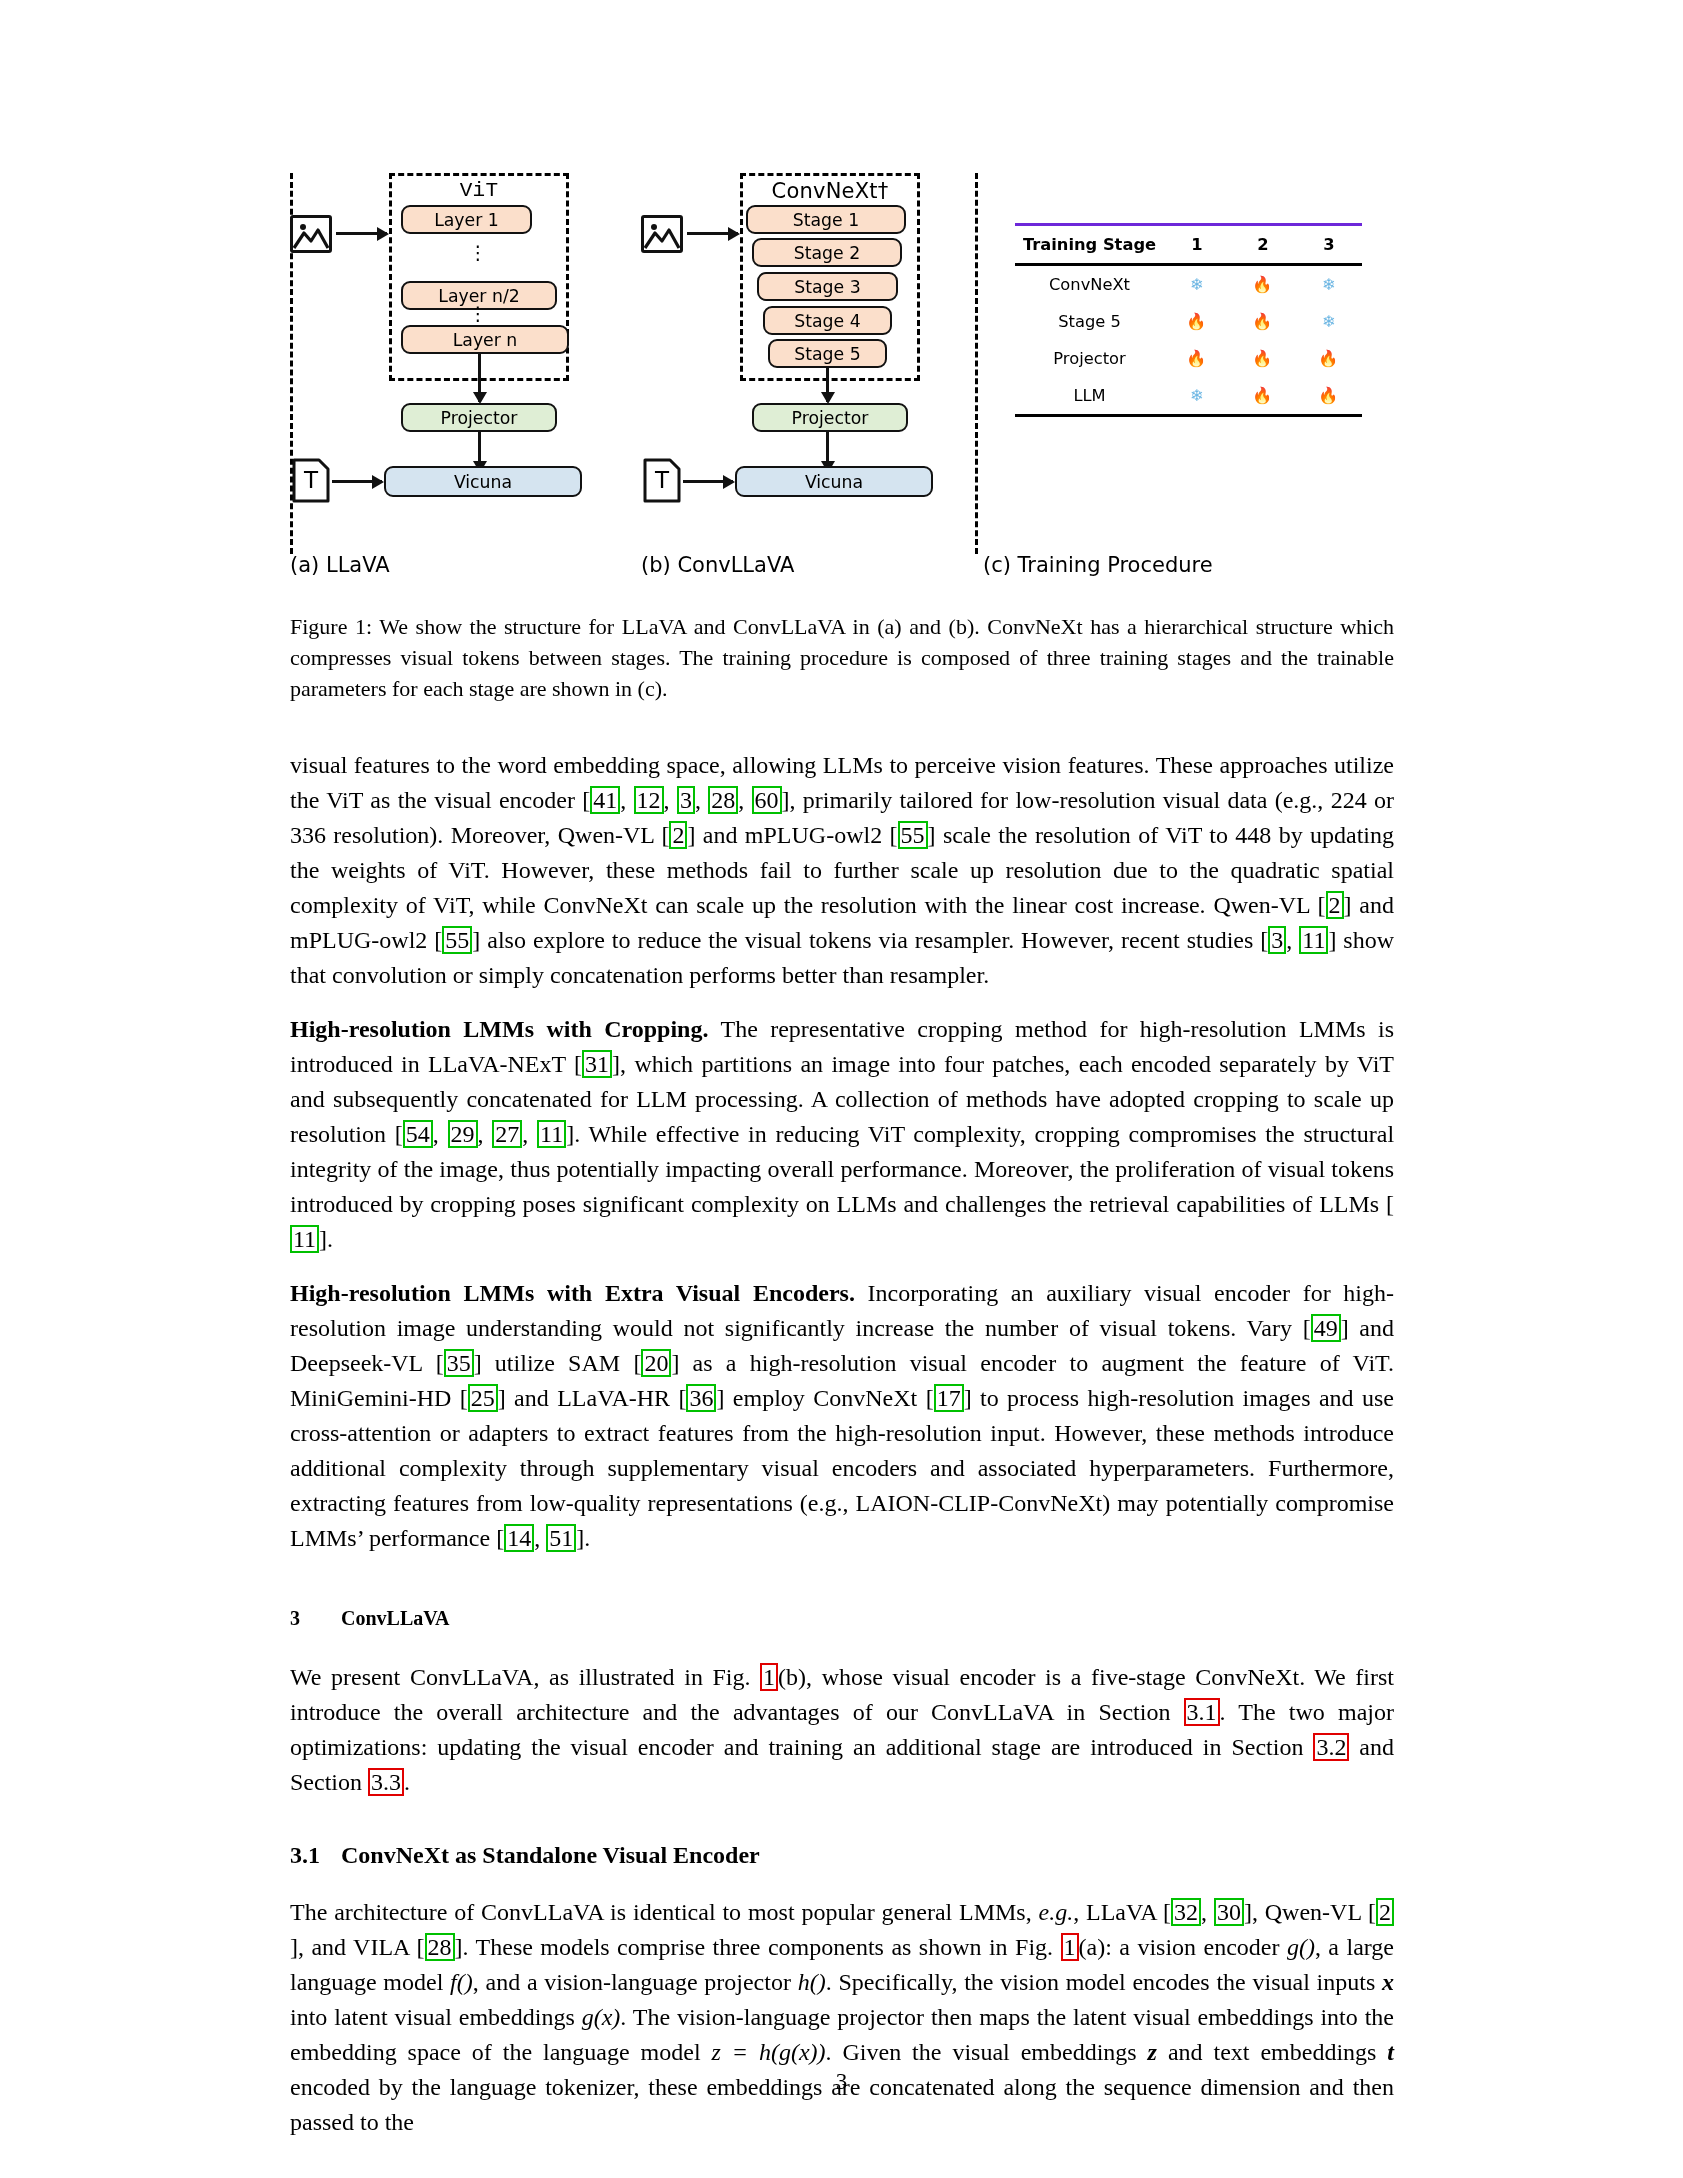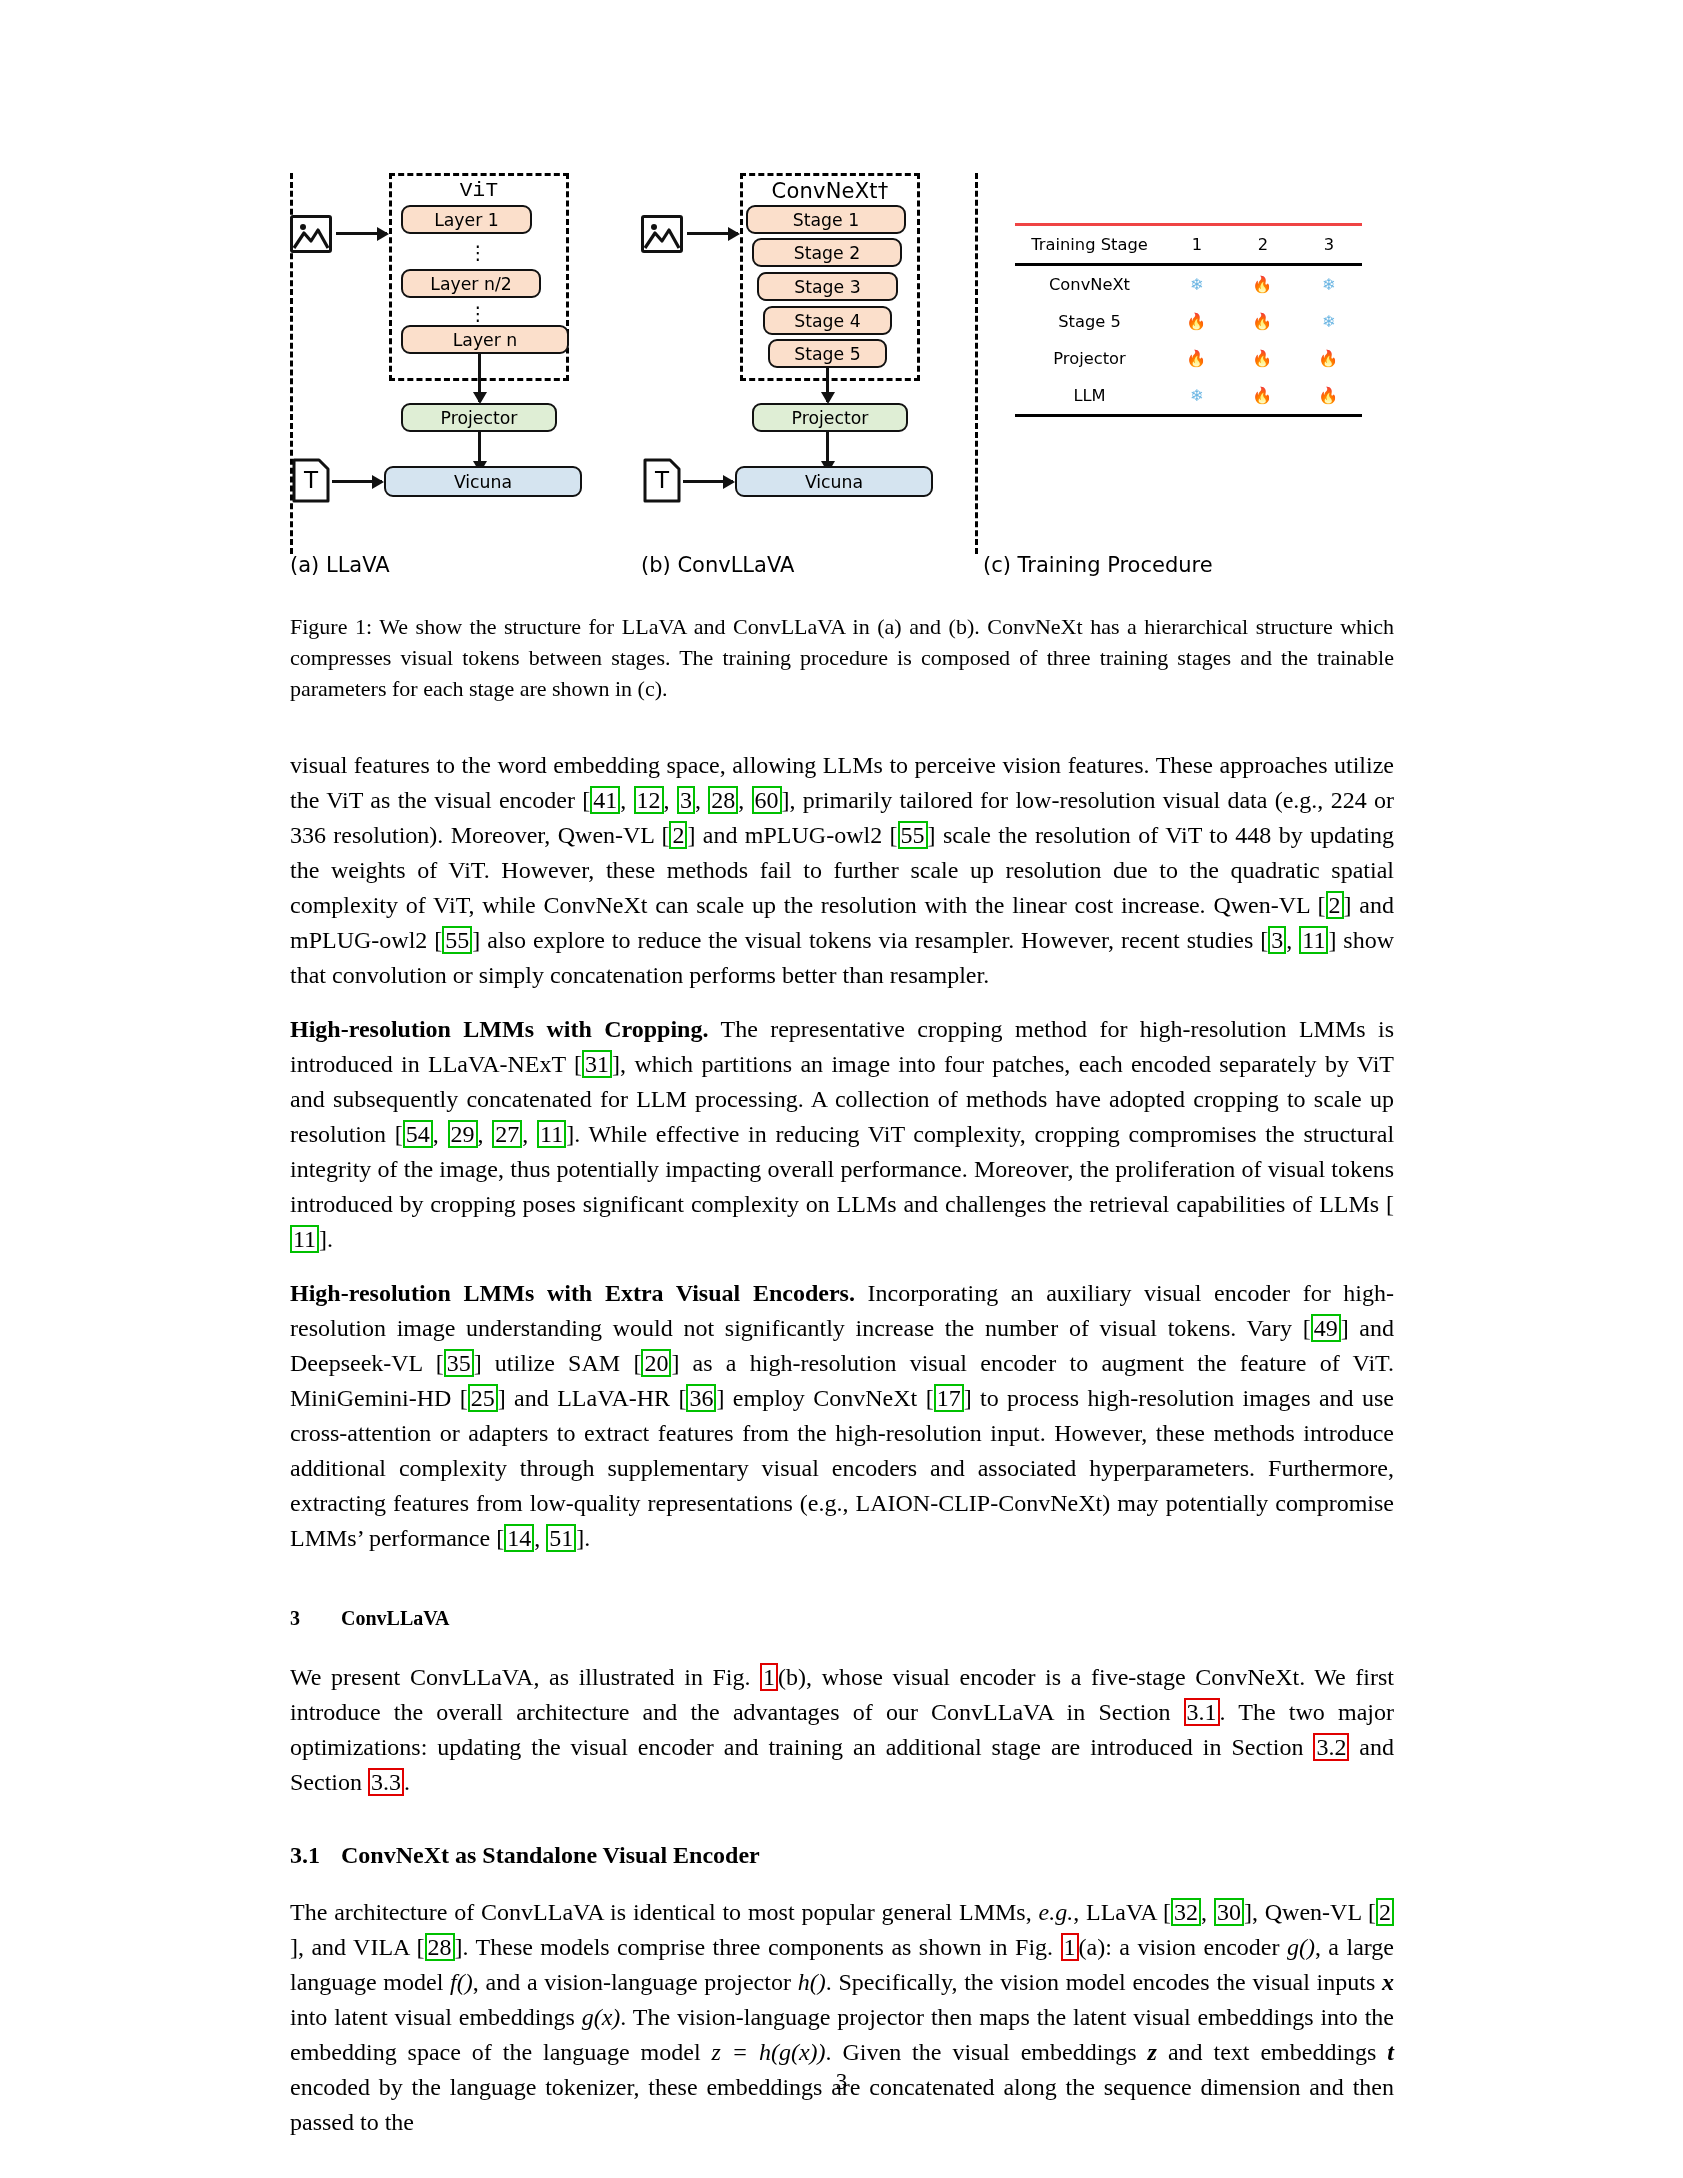--- a/index.html
+++ b/index.html
@@ -169,21 +169,21 @@
     width: 347px;
     border-collapse: collapse;
     font-family: "DejaVu Sans", sans-serif;
   }
   .train-table th, .train-table td {
     text-align: center;
     font-weight: normal;
     font-size: 16.3px;
     padding: 9px 0;
   }
-  .train-table thead th { border-top: 3px solid #ef4444; border-bottom: 3px solid #000; }
+  .train-table thead th { border-top: 3px solid #6d28d9; border-bottom: 3px solid #000; font-weight: bold; }
   .train-table tbody tr:last-child td { border-bottom: 3px solid #000; }
   .train-table .rowlab { width: 149px; }
   .ice  { color: #6cb6e3; font-size: 19px; }
   .fire { color: #e2552a; font-size: 21px; }
 
   
   .figcaption {
     margin-top: 22px;
     font-size: 22px;
     line-height: 31px;
@@ -255,21 +255,21 @@
             </svg>
       </div>
       <div class="arrow-h" style="left:46px; top:59px; width:51px;"></div>
 
       <div class="encoder-box" style="left:99px; top:0px; width:180px; height:208px;font-family:Liberation Mono, monospace;">
         <div class="encoder-title">ViT</div>
       </div>
 
       <div class="node" style="left:111px; top:32px; width:131px;">Layer 1</div>
       <div class="dots" style="left:111px; top:74px; width:156px;">⋮</div>
-      <div class="node" style="left:111px; top:96px; width:140px;">Layer n/2</div>
+      <div class="node" style="left:111px; top:108px; width:156px;">Layer n/2</div>
       <div class="dots" style="left:111px; top:135px; width:156px;">⋮</div>
       <div class="node" style="left:111px; top:152px; width:168px;">Layer n</div>
 
       <div class="arrow-v" style="left:188px; top:181px; height:48px;"></div>
       <div class="node proj" style="left:111px; top:230px; width:156px;">Projector</div>
       <div class="arrow-v" style="left:188px; top:258px; height:40px;"></div>
 
       <div class="txt-icon" style="left:2px; top:285px;">
         <svg width="38" height="45" viewBox="0 0 38 45">
               <path d="M2 2 H27 L36 11 V43 H2 Z" fill="#fff" stroke="#111" stroke-width="3" stroke-linejoin="round"></path>

